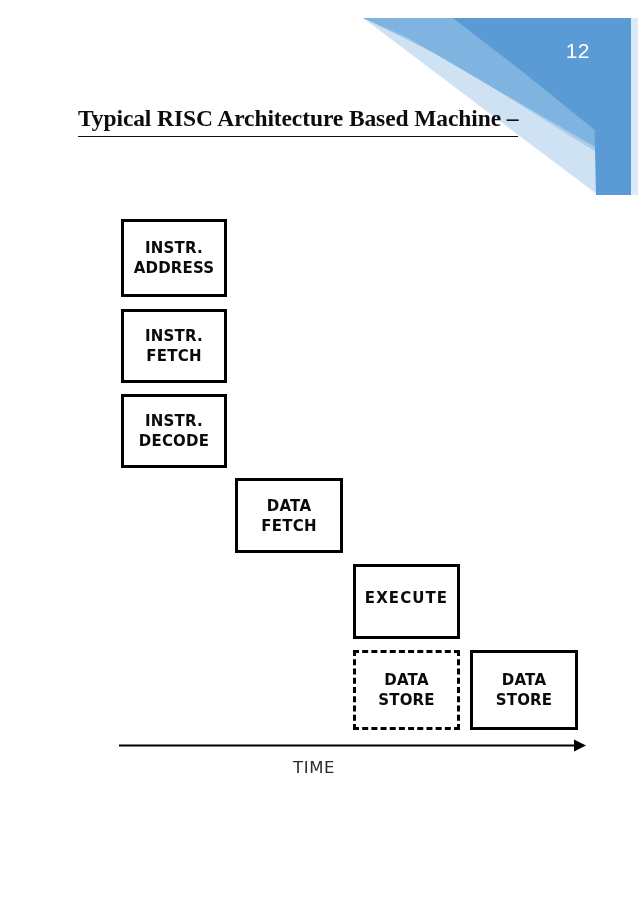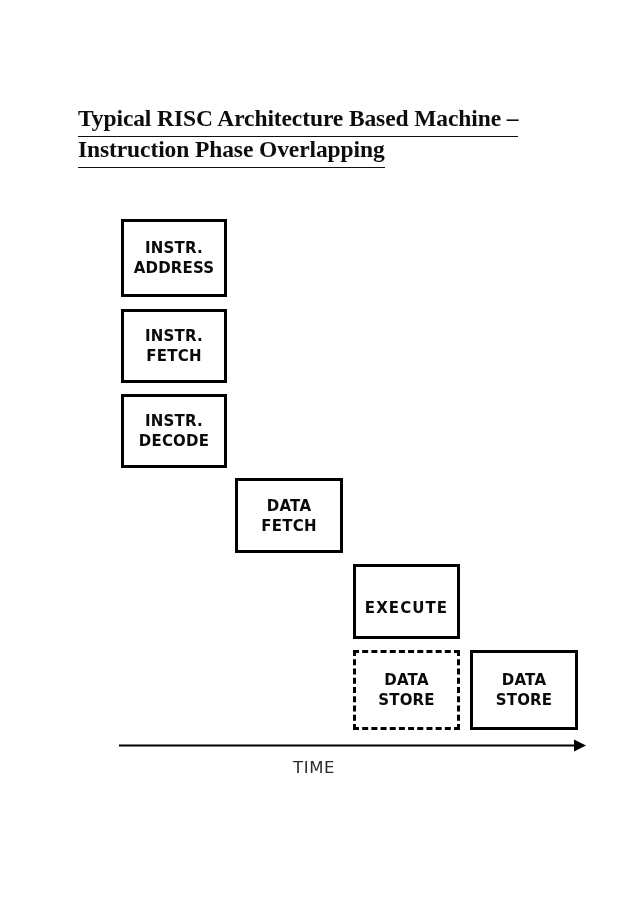--- a/index.html
+++ b/index.html
@@ -93,21 +93,21 @@
     letter-spacing: 0.2px;
     text-align: center;
   }
   .phase-box.dashed {
     border-style: dashed;
     border-width: 3px;
   }
   .phase-box .bl { display: block; white-space: nowrap; }
   .phase-box.topalign {
     justify-content: flex-start;
-    padding-top: 31px;
+    padding-top: 21px;
   }
   .phase-box.spaced .bl { letter-spacing: 1.1px; }
 
   
   #time-axis {
     position: absolute;
     left: 118px;
     top: 736px;
     width: 470px;
     height: 20px;
@@ -127,24 +127,34 @@
   #time-label .inner {
     position: relative;
     left: 29px;
   }
 </style>
 </head>
 <body>
 
 <div id="slide">
 
+  <div id="corner-decoration">
+    <svg width="290" height="195" viewBox="0 0 290 195" xmlns="http://www.w3.org/2000/svg">
+      <polygon points="15,18 290,18 290,195 250,195" fill="#cfe2f3"></polygon>
+      <polygon points="15,18 290,18 290,178 100,60" fill="#a8cbe9"></polygon>
+      <polygon points="15,18 290,18 290,172 60,38" fill="#7fb3e0"></polygon>
+      <polygon points="105,18 290,18 290,165 175,72" fill="#5b9bd5"></polygon>
+      <polygon points="245,60 290,18 290,195 248,195" fill="#5b9bd5"></polygon>
+      <polygon points="283,18 290,18 290,195 283,195" fill="#dce9f7"></polygon>
+    </svg>
+    <div id="page-number">12</div>
+  </div>
 
   <div id="slide-title">
     <span class="row"><span class="tline">Typical RISC Architecture Based Machine –</span></span>
-    <span class="row"><span class="tline">Instruction Phase Overlapping</span></span>
   </div>
 
   <div id="diagram">
 
     <div class="phase-box" style="left:121px; top:219px; width:106px; height:78px;">
       <span class="bl">INSTR.</span>
       <span class="bl">ADDRESS</span>
     </div>
 
     <div class="phase-box" style="left:121px; top:309px; width:106px; height:74px;">

